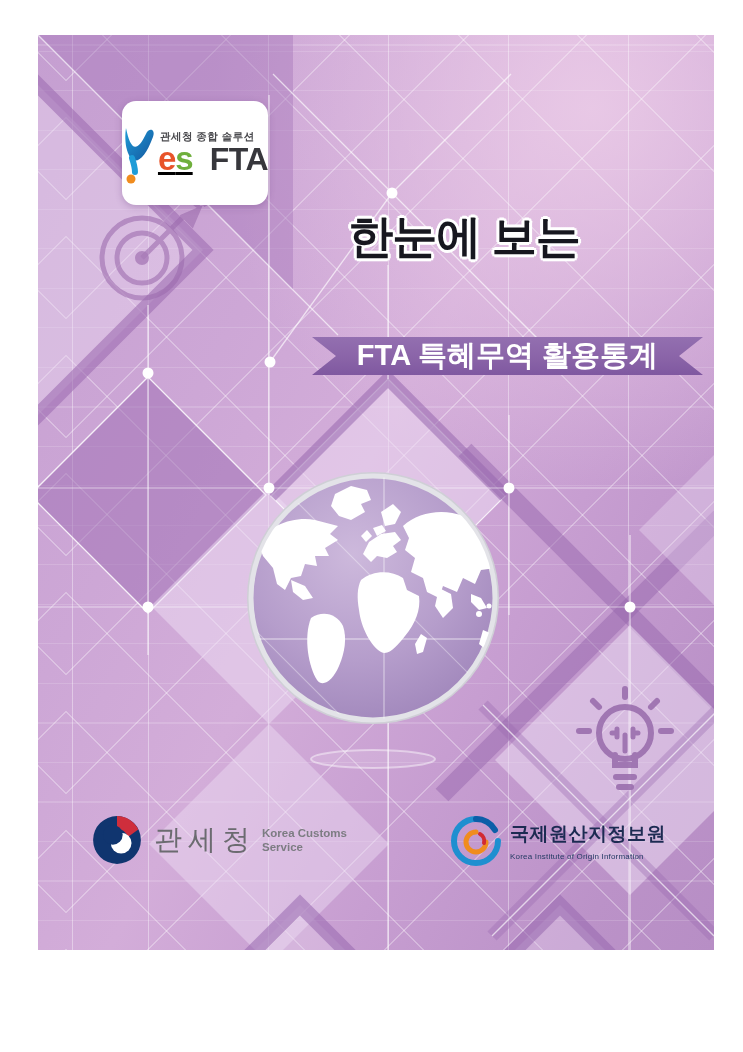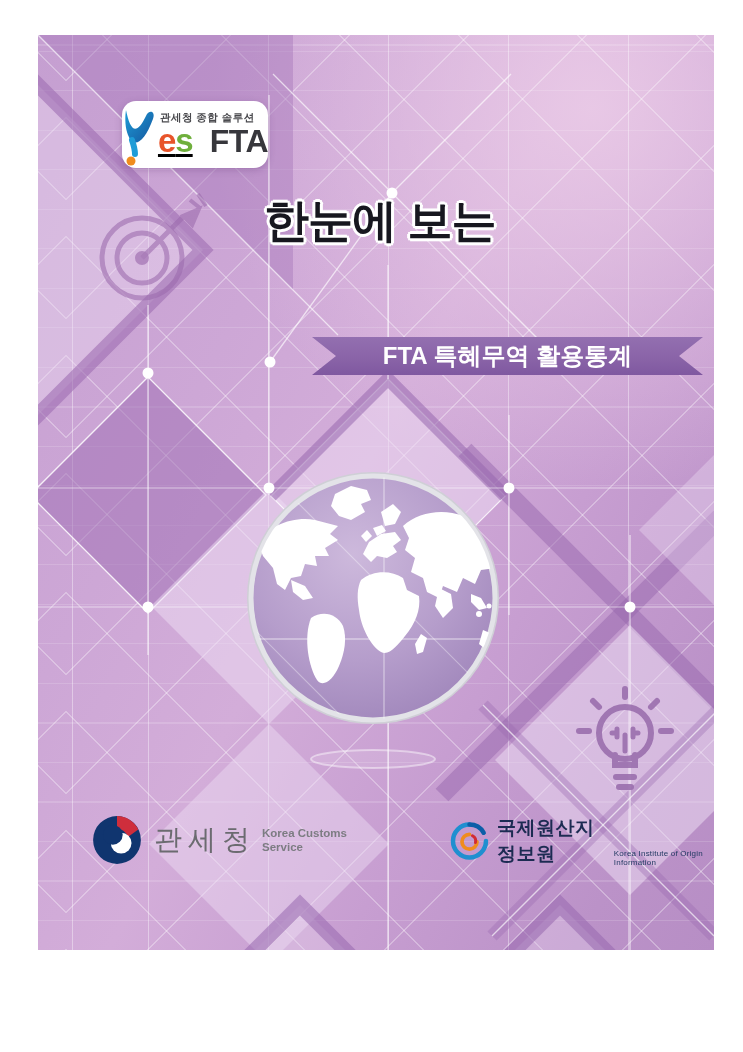--- a/index.html
+++ b/index.html
@@ -25,60 +25,60 @@
   }
   .pattern-svg,.globe-svg{position:absolute;pointer-events:none;}
   .pattern-svg{inset:0;width:676px;height:915px;}
   .globe-svg{left:205px;top:433px;width:260px;height:260px;}
   .shadow-svg{position:absolute;left:265px;top:710px;width:140px;height:28px;}
   .target-svg{position:absolute;left:48px;top:155px;width:124px;height:124px;opacity:.8;}
   .bulb-svg{position:absolute;left:535px;top:650px;width:104px;height:120px;opacity:.9;}
 
   
   .logo-box{
-    position:absolute;left:84px;top:66px;width:146px;height:67px;background:#ffffff;
+    position:absolute;left:84px;top:66px;width:146px;height:104px;background:#ffffff;
     border-radius:14px;box-shadow:0 2px 7px rgba(90,45,110,.28);
     display:flex;align-items:center;justify-content:flex-start;gap:2px;
   }
   .logo-y{width:34px;height:60px;margin-top:2px;}
   .logo-right{display:flex;flex-direction:column;align-items:flex-start;line-height:1;}
   .logo-tagline{font-size:10.5px;font-weight:bold;color:#4a4a4e;letter-spacing:.5px;margin:0 0 1px 2px;}
   .logo-word{display:flex;align-items:baseline;}
   .logo-es{font-size:33px;font-weight:bold;letter-spacing:-1px;text-decoration:underline;}
   .logo-es .e{color:#e8542a;} .logo-es .s{color:#6faf3c;}
   .logo-fta{font-size:32px;font-weight:bold;color:#37373c;letter-spacing:-.5px;margin-left:17px;}
 
   .eyebrow{
-    position:absolute;right:50px;top:156px;width:400px;text-align:left;
+    position:absolute;right:50px;top:172px;width:400px;text-align:center;
     font-size:45px;font-weight:bold;color:#17171f;letter-spacing:-1px;
     text-shadow:-2px -2px 0 #fff,2px -2px 0 #fff,-2px 2px 0 #fff,2px 2px 0 #fff,0 3px 0 #fff,3px 0 0 #fff,-3px 0 0 #fff,0 -3px 0 #fff;
     z-index:6;
   }
   .main-title{
     position:absolute;left:56px;right:4px;top:219px;text-align:center;
     font-size:50px;font-weight:bold;color:#ffffff;letter-spacing:-2px;white-space:nowrap;
     text-shadow:4px 5px 0 #26262f;
     z-index:6;
   }
   .ribbon{
     position:absolute;left:274px;top:302px;width:391px;height:38px;z-index:6;
     background:linear-gradient(180deg,#936fb0 0%,#8a64a8 55%,#7f58a0 100%);
     clip-path:polygon(0 0,100% 0,calc(100% - 24px) 50%,100% 100%,0 100%,24px 50%);
     display:flex;align-items:center;justify-content:center;
-    color:#ffffff;font-size:24px;font-weight:bold;letter-spacing:0px;
+    color:#ffffff;font-size:29px;font-weight:bold;letter-spacing:0px;
   }
 
   .footer{position:absolute;left:0;right:0;top:778px;height:70px;z-index:5;}
   .kcs{position:absolute;left:52px;top:0;display:flex;align-items:center;}
   .kcs-emblem{width:54px;height:54px;}
   .kcs-ko{font-size:28px;color:#6b6b70;letter-spacing:6px;margin-left:10px;font-weight:500;}
   .kcs-en{font-size:11.5px;color:#7c7c82;line-height:1.25;margin-left:6px;font-weight:bold;}
   .kioi{position:absolute;left:412px;top:2px;display:flex;align-items:center;}
   .kioi-emblem{width:52px;height:52px;}
-  .kioi-text{margin-left:8px;display:flex;flex-direction:row;align-items:flex-end;}
+  .kioi-text{margin-left:8px;display:flex;flex-direction:column;}
   .kioi-ko{font-family:"Liberation Serif","DejaVu Serif",serif;font-size:19px;font-weight:bold;color:#1c2b52;letter-spacing:.5px;}
   .kioi-en{font-size:8px;color:#233a63;margin-top:5px;letter-spacing:.2px;}
 </style>
 </head>
 <body>
 
 <div class="cover">
   <div class="bg-lines"></div>
 
   <svg class="pattern-svg" viewBox="0 0 676 915">

